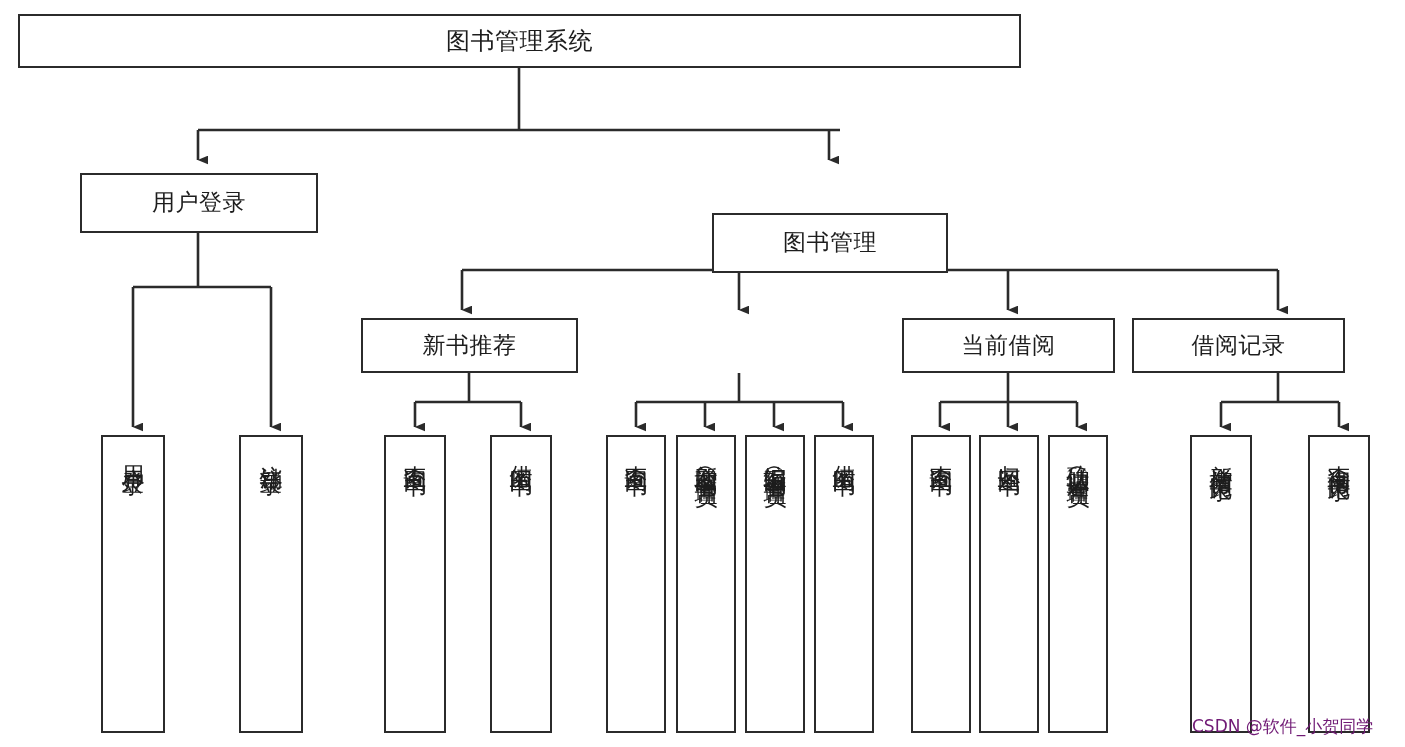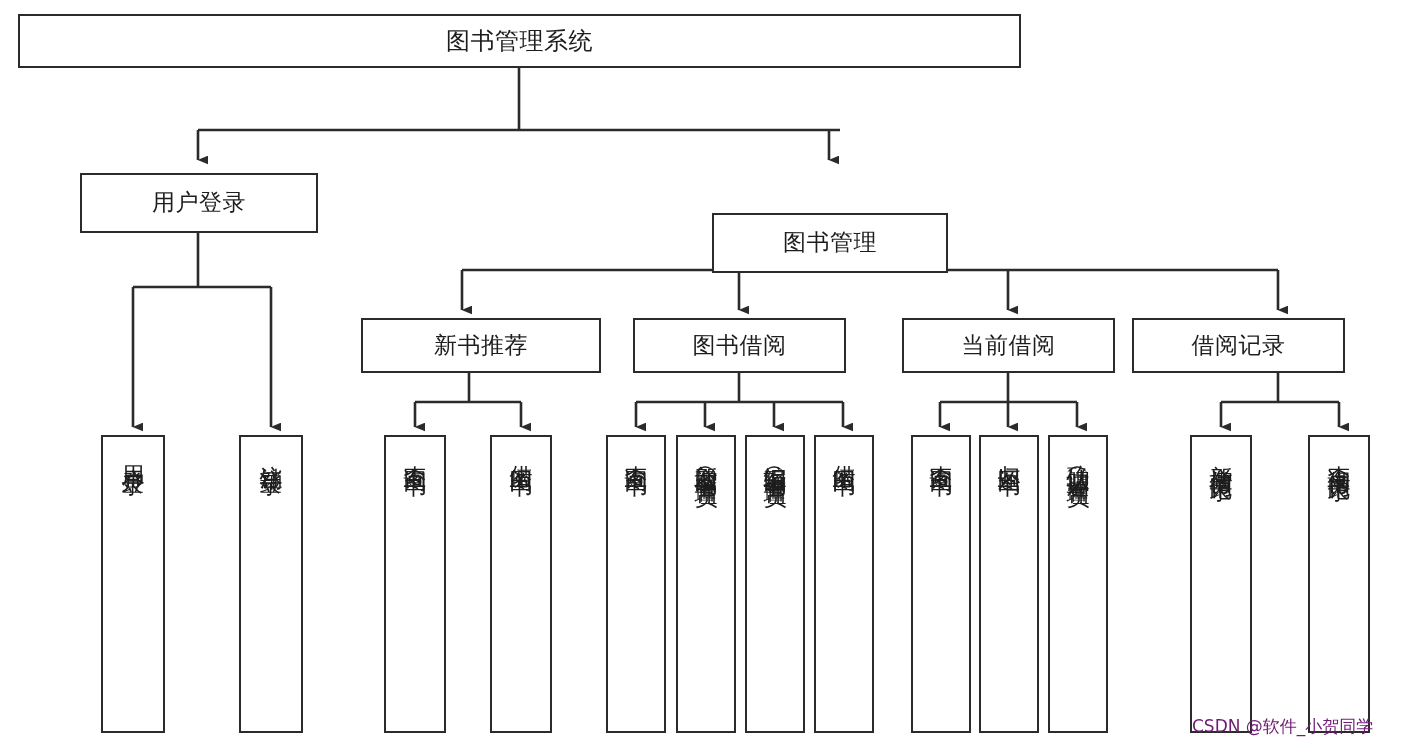--- a/index.html
+++ b/index.html
@@ -134,25 +134,22 @@
     <span class="node-label">图书管理系统</span>
   </div>
 
   <div class="node horiz" style="left:80px; top:173px; width:238px; height:60px;">
     <span class="node-label">用户登录</span>
   </div>
   <div class="node horiz" style="left:712px; top:173px; width:236px; height:60px;margin-top:40px;">
     <span class="node-label">图书管理</span>
   </div>
 
-  <div class="node horiz" style="left:361px; top:318px; width:240px; height:55px;">
+  <div class="node horiz" style="left:361px; top:318px; width:217px; height:55px;">
     <span class="node-label">新书推荐</span>
-  </div>
-  <div class="node horiz" style="left:633px; top:318px; width:213px; height:55px;">
-    <span class="node-label">图书借阅</span>
   </div>
   <div class="node horiz" style="left:902px; top:318px; width:213px; height:55px;">
     <span class="node-label">当前借阅</span>
   </div>
   <div class="node horiz" style="left:1132px; top:318px; width:213px; height:55px;">
     <span class="node-label">借阅记录</span>
   </div>
 
   <div class="node vert" style="left:101px; top:435px; width:64px; height:298px;">
     <span class="node-label">用户登录</span>

